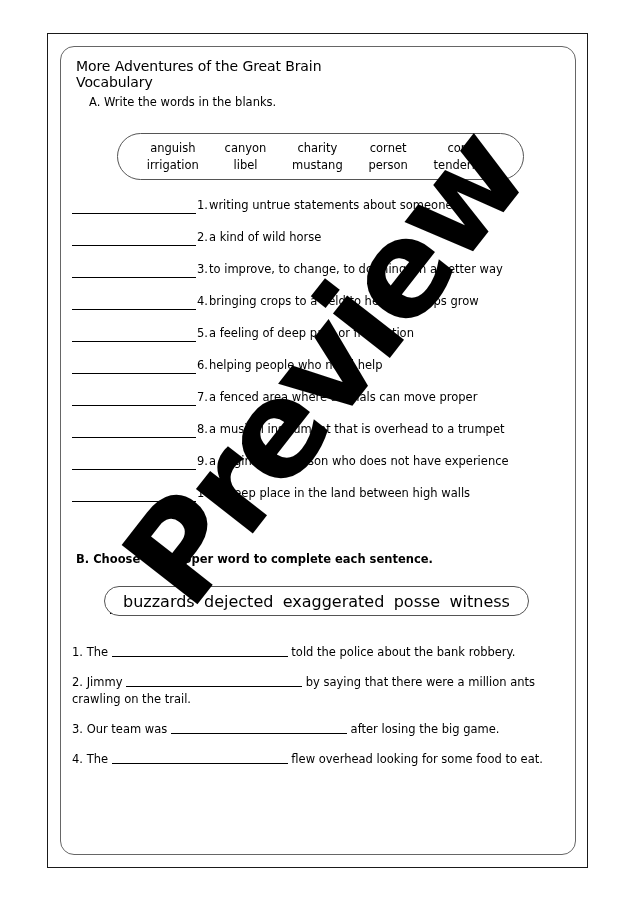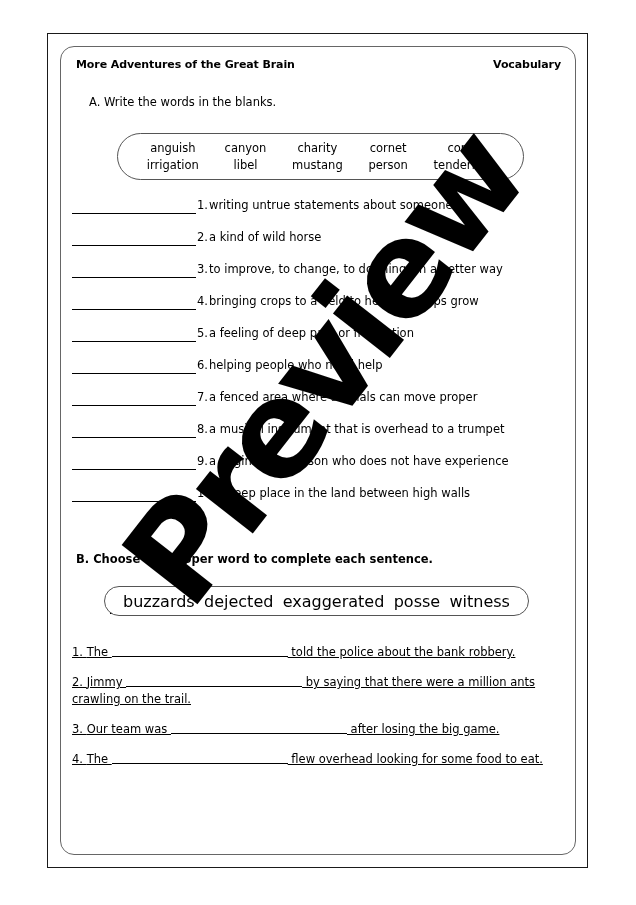--- a/index.html
+++ b/index.html
@@ -50,23 +50,24 @@
 
   
   .header {
     position: absolute;
     left: 76px;
     top: 58px;
     width: 485px;
     display: flex;
     justify-content: space-between;
     align-items: baseline;
-    font-weight: bold;
-    font-size: 11px;
+    font-weight: normal;
+    font-size: 14px;
     letter-spacing: -0.1px;
+    flex-direction: column;
   }
   .header .title { white-space: nowrap; }
   .header .subject { white-space: nowrap; }
 
   
   .instruction {
     position: absolute;
     font-size: 11.5px;
     white-space: nowrap;
   }
@@ -139,21 +140,20 @@
     padding-left: 1px;
     line-height: 15px;
   }
 
   
   .b-list {
     position: absolute;
     left: 72px;
     top: 644px;
     width: 495px;
-    text-decoration: underline;
   }
   .b-row {
     font-size: 11.5px;
     line-height: 17px;
     margin-bottom: 13px;
   }
   .b-blank {
     display: inline-block;
     border-bottom: 1px solid #000000;
     height: 12px;

